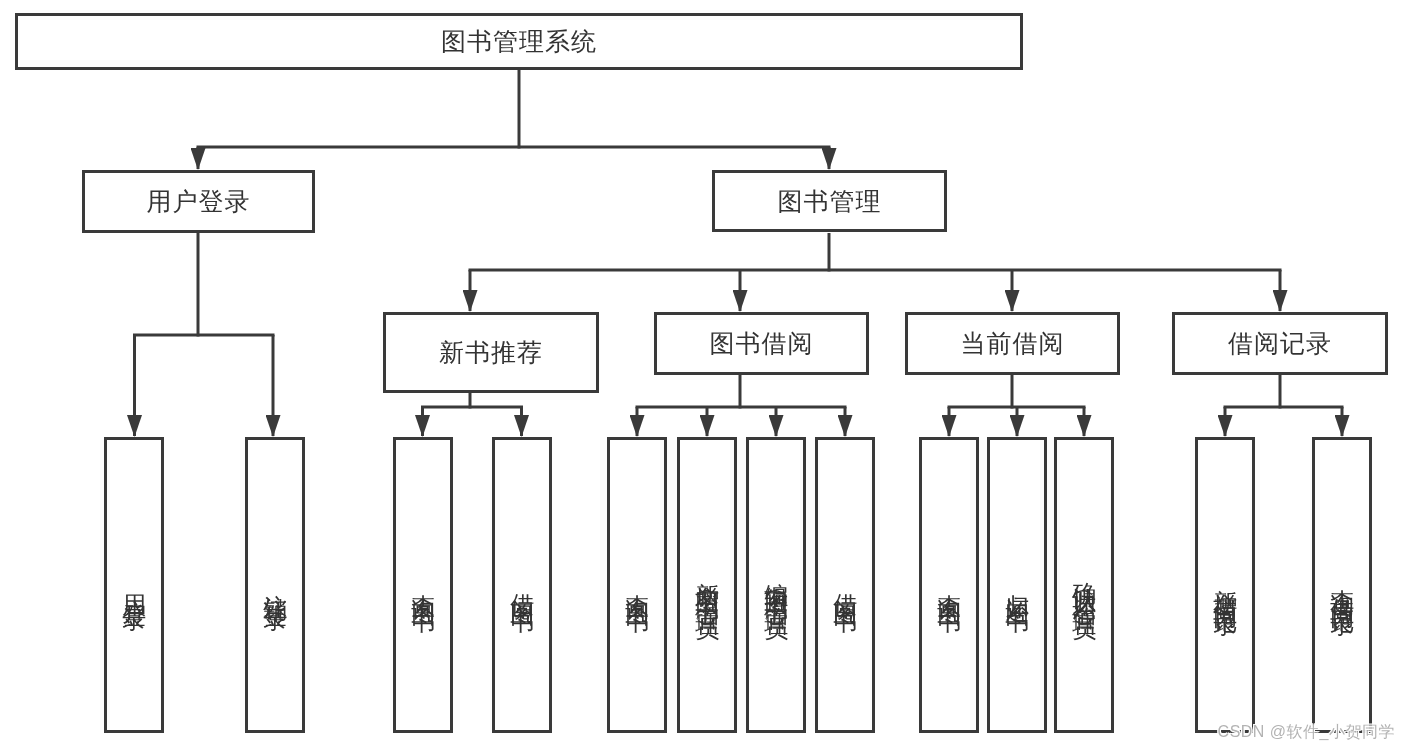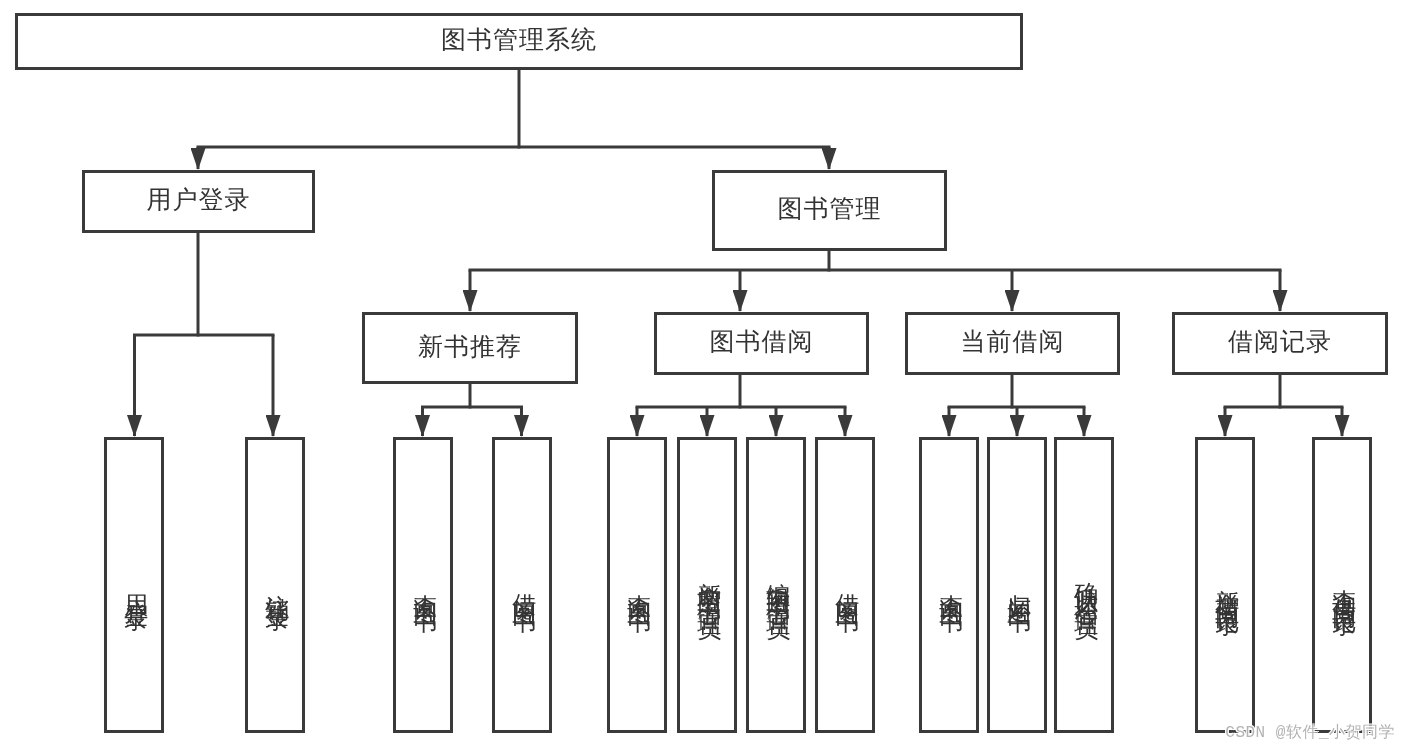--- a/index.html
+++ b/index.html
@@ -8,21 +8,21 @@
     --text: #333333;
     --watermark: #b3b3b3;
     --background: #ffffff;
   }
   html, body { margin: 0; padding: 0; background: var(--background); }
   .canvas {
     position: relative;
     width: 1405px;
     height: 747px;
     background: var(--background);
-    font-family: Liberation Mono, monospace;
+    font-family: Liberation Sans, sans-serif;
     color: var(--text);
     overflow: hidden;
   }
   svg.connectors {
     position: absolute;
     left: 0; top: 0;
     width: 1405px; height: 747px;
     pointer-events: none;
   }
   svg.connectors line { stroke: var(--line); stroke-width: 3; }
@@ -115,25 +115,25 @@
     <line x1="1342" y1="407" x2="1342" y2="436" marker-end="url(#arrowhead)"></line>
   </svg>
 
   <div class="node h" style="left:15px;top:13px;width:1008px;height:57px">
     <span>图书管理系统</span>
   </div>
 
   <div class="node h" style="left:82px;top:170px;width:233px;height:63px">
     <span>用户登录</span>
   </div>
-  <div class="node h" style="left:712px;top:170px;width:235px;height:81px">
+  <div class="node h" style="left:712px;top:170px;width:235px;height:62px">
     <span>图书管理</span>
   </div>
 
-  <div class="node h" style="left:362px;top:312px;width:216px;height:72px">
+  <div class="node h" style="left:383px;top:312px;width:216px;height:81px">
     <span>新书推荐</span>
   </div>
   <div class="node h" style="left:654px;top:312px;width:215px;height:63px">
     <span>图书借阅</span>
   </div>
   <div class="node h" style="left:1172px;top:312px;width:216px;height:63px">
     <span>借阅记录</span>
   </div>
   <div class="node h" style="left:905px;top:312px;width:215px;height:63px">
     <span>当前借阅</span>

